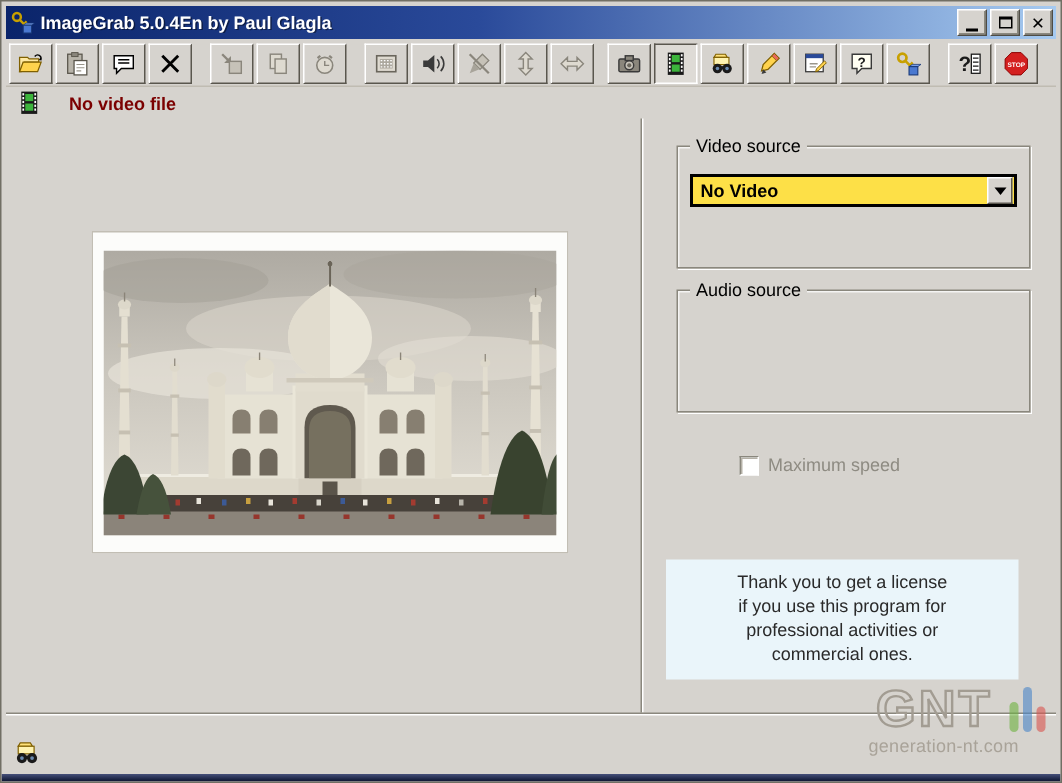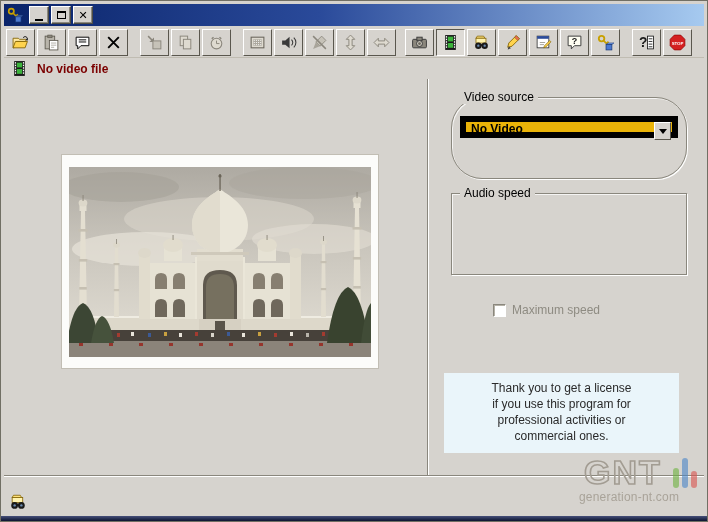--- a/index.html
+++ b/index.html
@@ -28,42 +28,42 @@
   .toolbar{position:absolute;left:3px;top:26px;right:3px;height:30px;
     display:flex;align-items:center;padding-left:2px;border-bottom:1px solid #c0bcb2;}
   .tb-btn{width:29px;height:27px;box-sizing:border-box;background:#d6d3ce;
     border:1px solid;border-color:#ffffff #5a574e #5a574e #ffffff;
     display:flex;align-items:center;justify-content:center;margin-right:2px;flex:0 0 auto;}
   .tb-btn.pressed{border-color:#5a574e #ffffff #ffffff #5a574e;background:#dedbd6;}
   .tb-btn svg{width:17px;height:17px;}
   .tb-sep{width:10px;height:27px;flex:0 0 auto;}
   .tb-sep.wide{width:7px;}
   
-  .statusline{position:absolute;left:10px;top:59px;display:flex;align-items:center;gap:9px;justify-content:space-between;}
+  .statusline{position:absolute;left:10px;top:59px;display:flex;align-items:center;gap:18px;justify-content:space-between;}
   .status-icon{width:17px;height:17px;}
   .status-icon svg{width:17px;height:17px;}
   .status-text{color:#7b0000;font-weight:bold;font-size:12px;}
   
   .photo-frame{position:absolute;left:60px;top:153px;width:318px;height:215px;
     background:#fcfcfa;border:1px solid #c2beb4;box-sizing:border-box;
     display:flex;align-items:center;justify-content:center;}
   .photo{width:302px;height:190px;display:block;}
   
   .divider-v{position:absolute;left:426px;top:78px;width:2px;height:396px;
     border-left:1px solid #8a877d;border-right:1px solid #ffffff;box-sizing:border-box;}
   .divider-h{position:absolute;left:3px;right:3px;top:474px;height:2px;
     border-top:1px solid #8a877d;border-bottom:1px solid #ffffff;box-sizing:border-box;}
   
   .groupbox{position:absolute;left:450px;width:234px;height:80px;
     border:1px solid #8a877d;box-shadow:1px 1px 0 #ffffff, inset 1px 1px 0 rgba(255,255,255,.75);}
-  .gb-video{top:96px;border-radius:31px;} .gb-audio{top:192px;}
+  .gb-video{top:96px;} .gb-audio{top:192px;}
   .groupbox-label{position:absolute;top:-8px;left:8px;background:#d6d3ce;
     padding:0 4px;font-size:12px;color:#000;line-height:14px;}
   .combo{position:absolute;left:8px;top:18px;right:8px;height:22px;box-sizing:border-box;
-    border:6px solid #000000;background:#eab308;display:flex;}
+    border:2px solid #000000;background:#fde047;display:flex;align-items:center;}
   .combo-text{flex:1;font-weight:bold;font-size:12px;padding-left:5px;color:#000;white-space:nowrap;}
   .combo-btn{width:17px;height:18px;margin-right:1px;background:#d6d3ce;border:1px solid;
     border-color:#ffffff #5a574e #5a574e #ffffff;box-sizing:border-box;
     display:flex;align-items:center;justify-content:center;flex:0 0 auto;}
   .combo-arrow{width:0;height:0;border:4px solid transparent;border-top:5px solid #000;margin-top:5px;}
   .checkbox-row{position:absolute;left:492px;top:302px;display:flex;align-items:center;gap:6px;}
   .checkbox{width:13px;height:13px;background:#ffffff;box-sizing:border-box;border:1px solid;
     border-color:#8a877d #ffffff #ffffff #8a877d;box-shadow:inset 1px 1px 0 #b5b1a7;}
   .checkbox-label{font-size:12px;color:#8e8b82;}
   .license-box{position:absolute;left:443px;top:372px;width:235px;height:80px;
@@ -85,20 +85,21 @@
 </head>
 <body>
 
 <div class="titlebar">
   <span class="title-icon"><svg viewBox="0 0 16 16">
         <circle cx="4.3" cy="4.3" r="2.6" fill="none" stroke="#c8a000" stroke-width="1.7"></circle>
         <path d="M6.2 6.2l5 5M9 9l1.8-1.8M10.8 10.8l1.6-1.6" stroke="#c8a000" stroke-width="1.6"></path>
         <path d="M8.5 9.8l2-1.4h5.5l-2 1.4z" fill="#7aa0e8" stroke="#1a3a7a" stroke-width="0.5"></path>
         <rect x="8.5" y="9.8" width="5.5" height="5.2" fill="#4a78d0" stroke="#1a3a7a" stroke-width="0.7"></rect>
       </svg></span>
+  <span class="title-text">ImageGrab 5.0.4En by Paul Glagla</span>
   <span class="win-btn">
       <span class="g-min"></span>
     </span>
   <span class="win-btn">
       <span class="g-max"></span>
     </span>
   <span class="win-btn">
       <span class="g-close">✕</span>
     </span>
 </div>
@@ -427,21 +428,21 @@
   <span class="groupbox-label">Video source</span>
   <div class="combo">
     <span class="combo-text">No Video</span>
     <span class="combo-btn">
       <span class="combo-arrow"></span>
     </span>
   </div>
 </div>
 
 <div class="groupbox gb-audio">
-  <span class="groupbox-label">Audio speed</span>
+  <span class="groupbox-label">Audio source</span>
 </div>
 
 <div class="checkbox-row">
   <span class="checkbox"></span>
   <span class="checkbox-label">Maximum speed</span>
 </div>
 
 <div class="license-box">Thank you to get a license
 if you use this program for
 professional activities or

